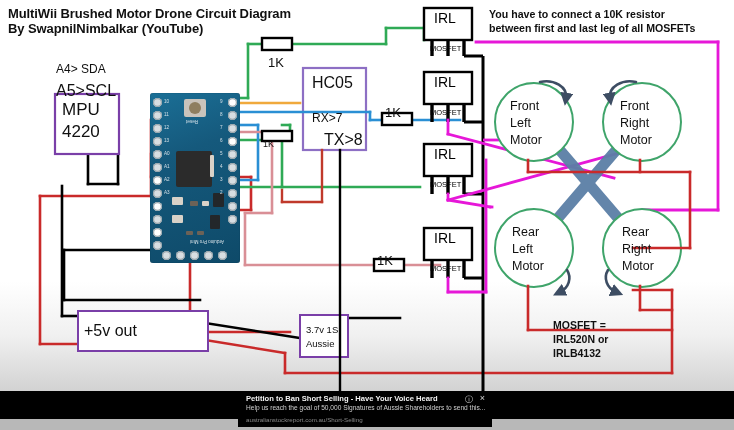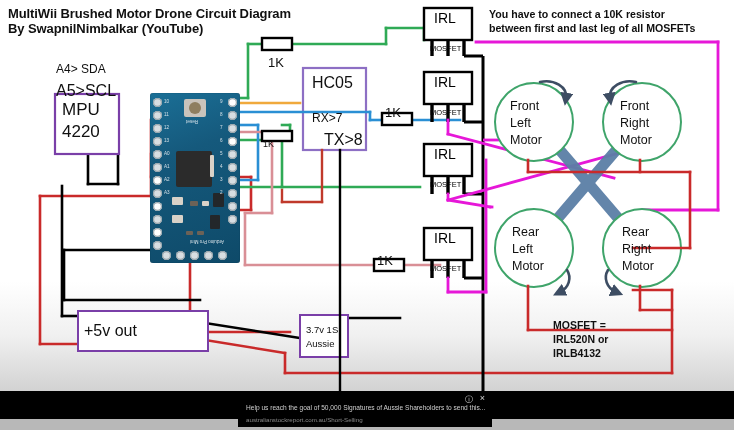--- a/index.html
+++ b/index.html
@@ -522,19 +522,20 @@
   <div class="lbl motor-line" style="left:512px; top:259px;">Motor</div>
 
   <div class="lbl motor-line" style="left:622px; top:225px;">Rear</div>
   <div class="lbl motor-line" style="left:622px; top:242px;">Right</div>
   <div class="lbl motor-line" style="left:622px; top:259px;">Motor</div>
 
   <div id="bottom-bar"></div>
   <div id="bottom-strip"></div>
 
   <div id="ad-banner">
+    <div id="ad-title">Petition to Ban Short Selling - Have Your Voice Heard</div>
     <div id="ad-sub">Help us reach the goal of 50,000 Signatures of Aussie Shareholders to send this...</div>
     <div id="ad-url">australianstockreport.com.au/Short-Selling</div>
     <div id="ad-info">ⓘ</div>
     <div id="ad-close">×</div>
   </div>
 
 </div>
 
 </body></html>

